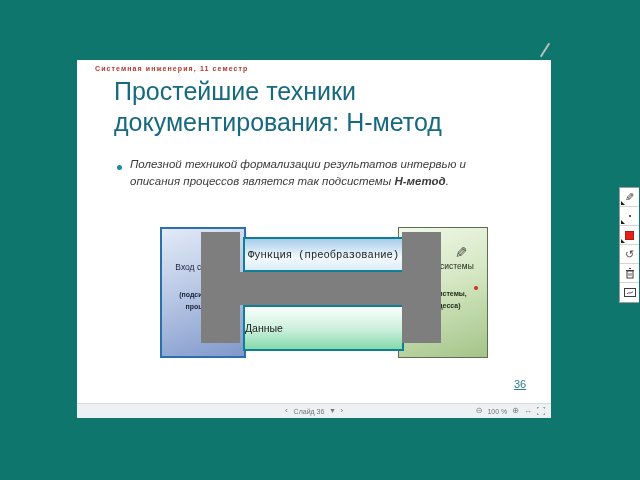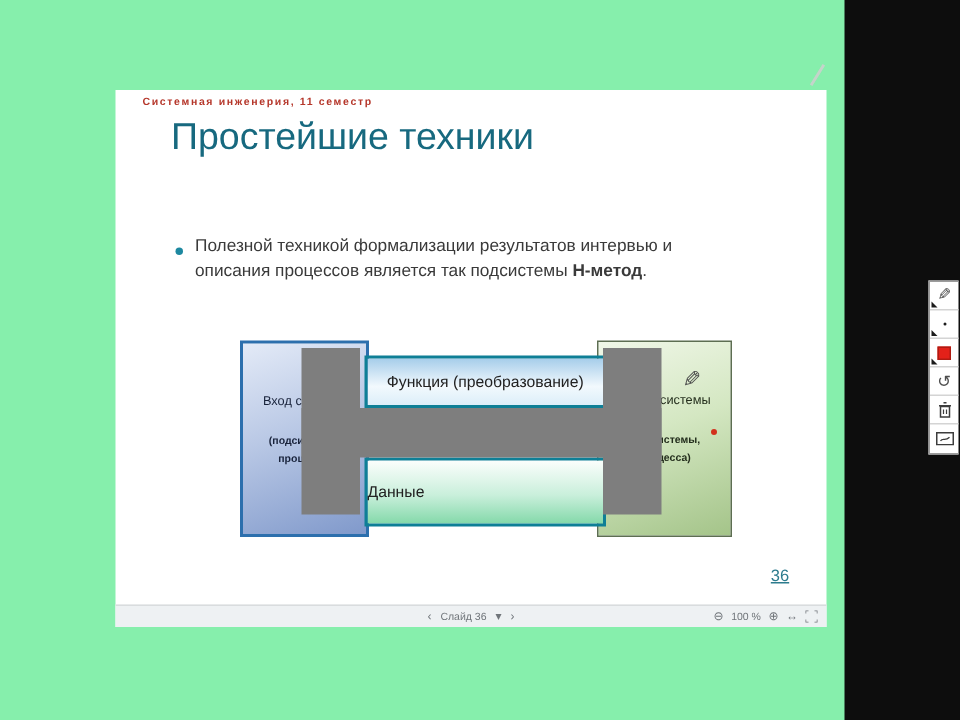--- a/index.html
+++ b/index.html
@@ -1,45 +1,45 @@
 <!DOCTYPE html>
 <html><head>
 <meta charset="utf-8">
 <style>
   * { margin:0; padding:0; box-sizing:border-box; }
   html,body { width:640px; height:480px; overflow:hidden; background:#0d0d0d; }
   body { font-family:"Liberation Sans", sans-serif; }
-  .stage { position:absolute; left:0; top:0; width:563px; height:480px; background:#86efac; }
+  .stage { position:absolute; left:0; top:0; width:640px; height:480px; background:#0f766e; }
 
   
   .slide-window { position:absolute; left:77px; top:60px; width:474px; height:358px;
                   background:#ffffff; }
   .course-header { position:absolute; left:18px; top:5px; font-size:7px; font-weight:bold;
                    letter-spacing:1.1px; color:#b5362a; white-space:nowrap; }
   .slide-title { position:absolute; left:37px; top:16px; font-size:25px; line-height:31px;
                  color:#17697f; font-weight:400; letter-spacing:0px; }
   .bullet-row { position:absolute; left:40px; top:96px; width:424px; }
   .bullet-dot { position:absolute; left:0px; top:9px; width:5px; height:5px; border-radius:50%;
                 background:#1d88a0; }
   .bullet-text { position:absolute; left:13px; top:0px; font-size:11.5px; line-height:17px;
-                 color:#3a3a3a; width:410px; }
+                 color:#3a3a3a; width:410px;font-style:italic; }
 
   
   .dg-box { position:absolute; }
   .left-box { left:83px; top:167px; width:86px; height:131px;
               background:linear-gradient(160deg,#e3eaf7 0%,#b9c8e5 45%,#8099cb 100%);
               border:2px solid #2c6fad; z-index:1; }
   .right-box { left:321px; top:167px; width:90px; height:131px;
                background:linear-gradient(160deg,#f0f7e8 0%,#d4e7c2 45%,#a4c489 100%);
                border:1px solid #5d6e52; z-index:1; }
   .func-box { left:166px; top:177px; width:161px; height:35px;
               background:linear-gradient(180deg,#a6cdea 0%,#f2f9fd 60%,#dcEef9 100%);
               background:linear-gradient(180deg,#a6cdea 0%,#f2f9fd 60%,#dceef9 100%);
               border:2px solid #0e7f96; z-index:2;
-              display:flex; align-items:center; justify-content:center; }
+              display:flex; align-items:center; justify-content:center;font-family:Liberation Mono, monospace; }
   .data-box { left:166px; top:245px; width:161px; height:46px;
               background:linear-gradient(180deg,#fbfefc 0%,#c9efdb 55%,#84d9aa 100%);
               border:2px solid #0e7f96; z-index:2;
               display:flex; align-items:center; justify-content:flex-start; }
   .mid-label { font-size:10.5px; color:#222; }
   .side-label { text-align:center; color:#18223a; }
   .side-label .l1 { display:block; padding-top:33px; font-size:8.5px; }
   .side-label .l2 { display:block; margin-top:17px; font-size:7px; font-weight:bold; line-height:12px; }
   .right-box .side-label { color:#232d1c; }
   .h-bar { position:absolute; background:#7e7e7e; z-index:3; }
@@ -89,20 +89,21 @@
 <body>
 
 <div class="stage">
 
   <div class="slide-window">
 
     <div class="course-header">Системная инженерия, 11 семестр</div>
 
     <div class="slide-title">
       <span>Простейшие техники</span><br>
+      <span>документирования: Н-метод</span>
     </div>
 
     <div class="bullet-row">
       <span class="bullet-dot"></span>
       <div class="bullet-text">
         <span>Полезной техникой формализации результатов интервью и</span><br>
         <span>описания процессов является так подсистемы </span><b>Н-метод</b><span>.</span>
       </div>
     </div>
 

